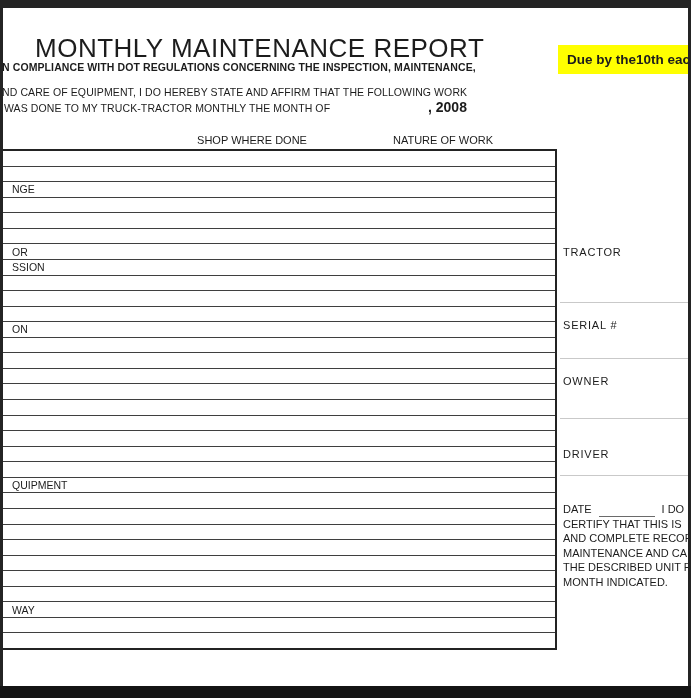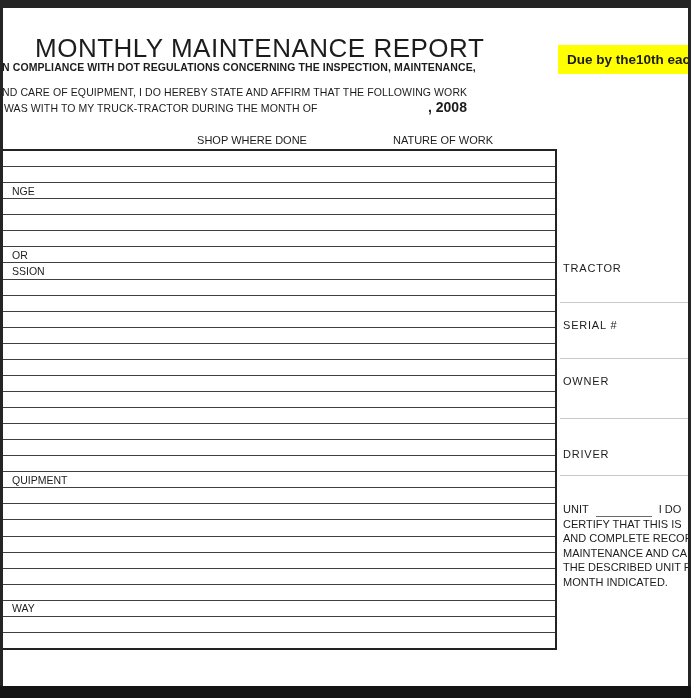--- a/index.html
+++ b/index.html
@@ -52,21 +52,21 @@
   .t-row{
     flex:1;border-bottom:1px solid #3f3f3f;
     display:flex;align-items:center;
     padding-left:12px;font-size:10.5px;white-space:nowrap;overflow:hidden;
   }
   .t-row:last-child{border-bottom:none;}
 
   .field-label{
     position:absolute;left:563px;font-size:11px;letter-spacing:.8px;white-space:nowrap;
   }
-  .fl-0{top:262px;}
+  .fl-0{top:246px;}
   .fl-1{top:319px;}
   .fl-2{top:375px;}
   .fl-3{top:432px;margin-top:16px;}
   .field-area{position:absolute;left:560px;width:128px;}
   .fa-0{top:246px;height:56px;}
   .fa-1{top:303px;height:55px;}
   .fa-2{top:359px;height:59px;}
   .fa-3{top:419px;height:56px;}
   .sep{position:absolute;left:560px;width:131px;height:1px;background:#c9c9c9;}
   .sep-0{top:302px;}
@@ -90,21 +90,21 @@
 <div class="frame frame-top"></div>
 <div class="frame frame-left"></div>
 <div class="frame frame-right"></div>
 <div class="frame frame-bottom"></div>
 
 <div class="title">MONTHLY MAINTENANCE REPORT</div>
 <div class="due-note">Due by the10th each</div>
 
 <div class="intro intro-1">N COMPLIANCE WITH DOT REGULATIONS CONCERNING THE INSPECTION, MAINTENANCE,</div>
 <div class="intro intro-2">ND CARE OF EQUIPMENT, I DO HEREBY STATE AND AFFIRM THAT THE FOLLOWING WORK</div>
-<div class="intro intro-3">WAS WITH TO MY TRUCK-TRACTOR DURING THE MONTH OF</div>
+<div class="intro intro-3">WAS DONE TO MY TRUCK-TRACTOR MONTHLY THE MONTH OF</div>
 <div class="month-blank"></div>
 <div class="year">, 2008</div>
 
 <div class="col-header col-0">MILEAGE OR DATE</div>
 <div class="col-header col-1">SHOP WHERE DONE</div>
 <div class="col-header col-2">NATURE OF WORK</div>
 
 <div class="maintenance-table">
     <div class="t-row"></div>
     <div class="t-row"></div>
@@ -116,20 +116,23 @@
     <div class="t-row"></div>
     <div class="t-row">
       <span>OR</span>
     </div>
     <div class="t-row">
       <span>SSION</span>
     </div>
     <div class="t-row"></div>
     <div class="t-row"></div>
     <div class="t-row"></div>
+    <div class="t-row">
+      <span>ON</span>
+    </div>
     <div class="t-row"></div>
     <div class="t-row"></div>
     <div class="t-row"></div>
     <div class="t-row"></div>
     <div class="t-row"></div>
     <div class="t-row"></div>
     <div class="t-row"></div>
     <div class="t-row"></div>
     <div class="t-row"></div>
     <div class="t-row">
@@ -160,21 +163,21 @@
 <div class="field-area fa-2"></div>
 <div class="field-label fl-2">OWNER</div>
 <div class="sep sep-2"></div>
 
 <div class="field-area fa-3"></div>
 <div class="field-label fl-3">DRIVER</div>
 <div class="sep sep-3"></div>
 
 <div class="certify">
   <div class="certify-row1">
-    <span>UNIT</span>
+    <span>DATE</span>
     <span class="date-blank"></span>
     <span>I DO</span>
   </div>
   <div>CERTIFY THAT THIS IS</div>
   <div>AND COMPLETE RECOR</div>
   <div>MAINTENANCE AND CA</div>
   <div>THE DESCRIBED UNIT F</div>
   <div>MONTH INDICATED.</div>
 </div>
 

